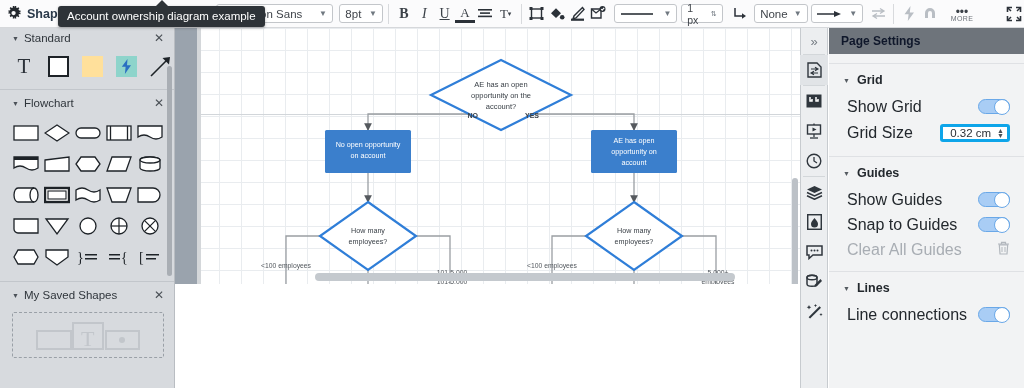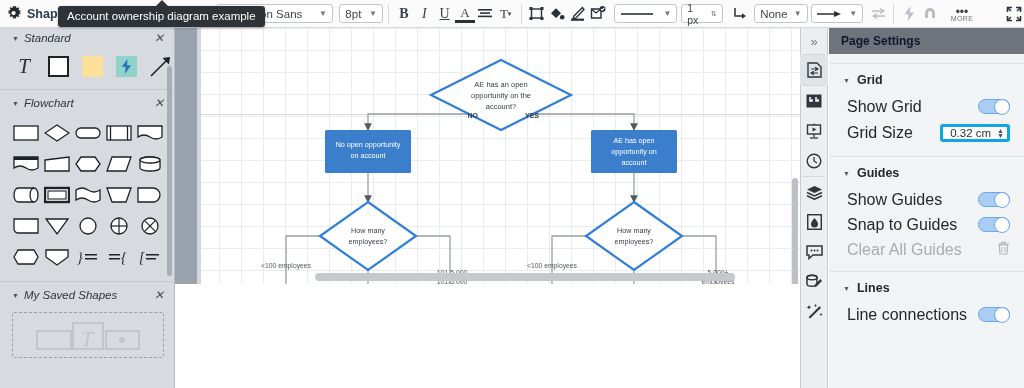--- a/index.html
+++ b/index.html
@@ -66,21 +66,20 @@
     width: 0; height: 0; border-left: 7px solid transparent;
     border-right: 7px solid transparent; border-bottom: 7px solid #2e3338;
   }
 
   
   .leftpanel {
     position: absolute; left: 0; top: 28px; width: 175px; height: 360px;
     background: #d7dade;
     border-right: 1px solid #b9bdc2;
     overflow: hidden;
-    font-style: italic;
   }
   .lp-section-hd {
     display: flex; align-items: center; height: 20px;
     padding: 0 10px 0 12px; font-size: 11.5px; color: #2f353b;
   }
   .lp-section-hd .tri { font-size: 7px; margin-right: 5px; color: #4b5158; }
   .lp-section-hd .x { margin-left: auto; font-size: 12px; color: #4a5056; font-weight: 300;}
   .lp-divider { height: 1px; background: #c2c6cb; margin: 3px 0; }
 
   .shape-grid { display: flex; flex-wrap: wrap; padding: 4px 0 6px 10px; }

